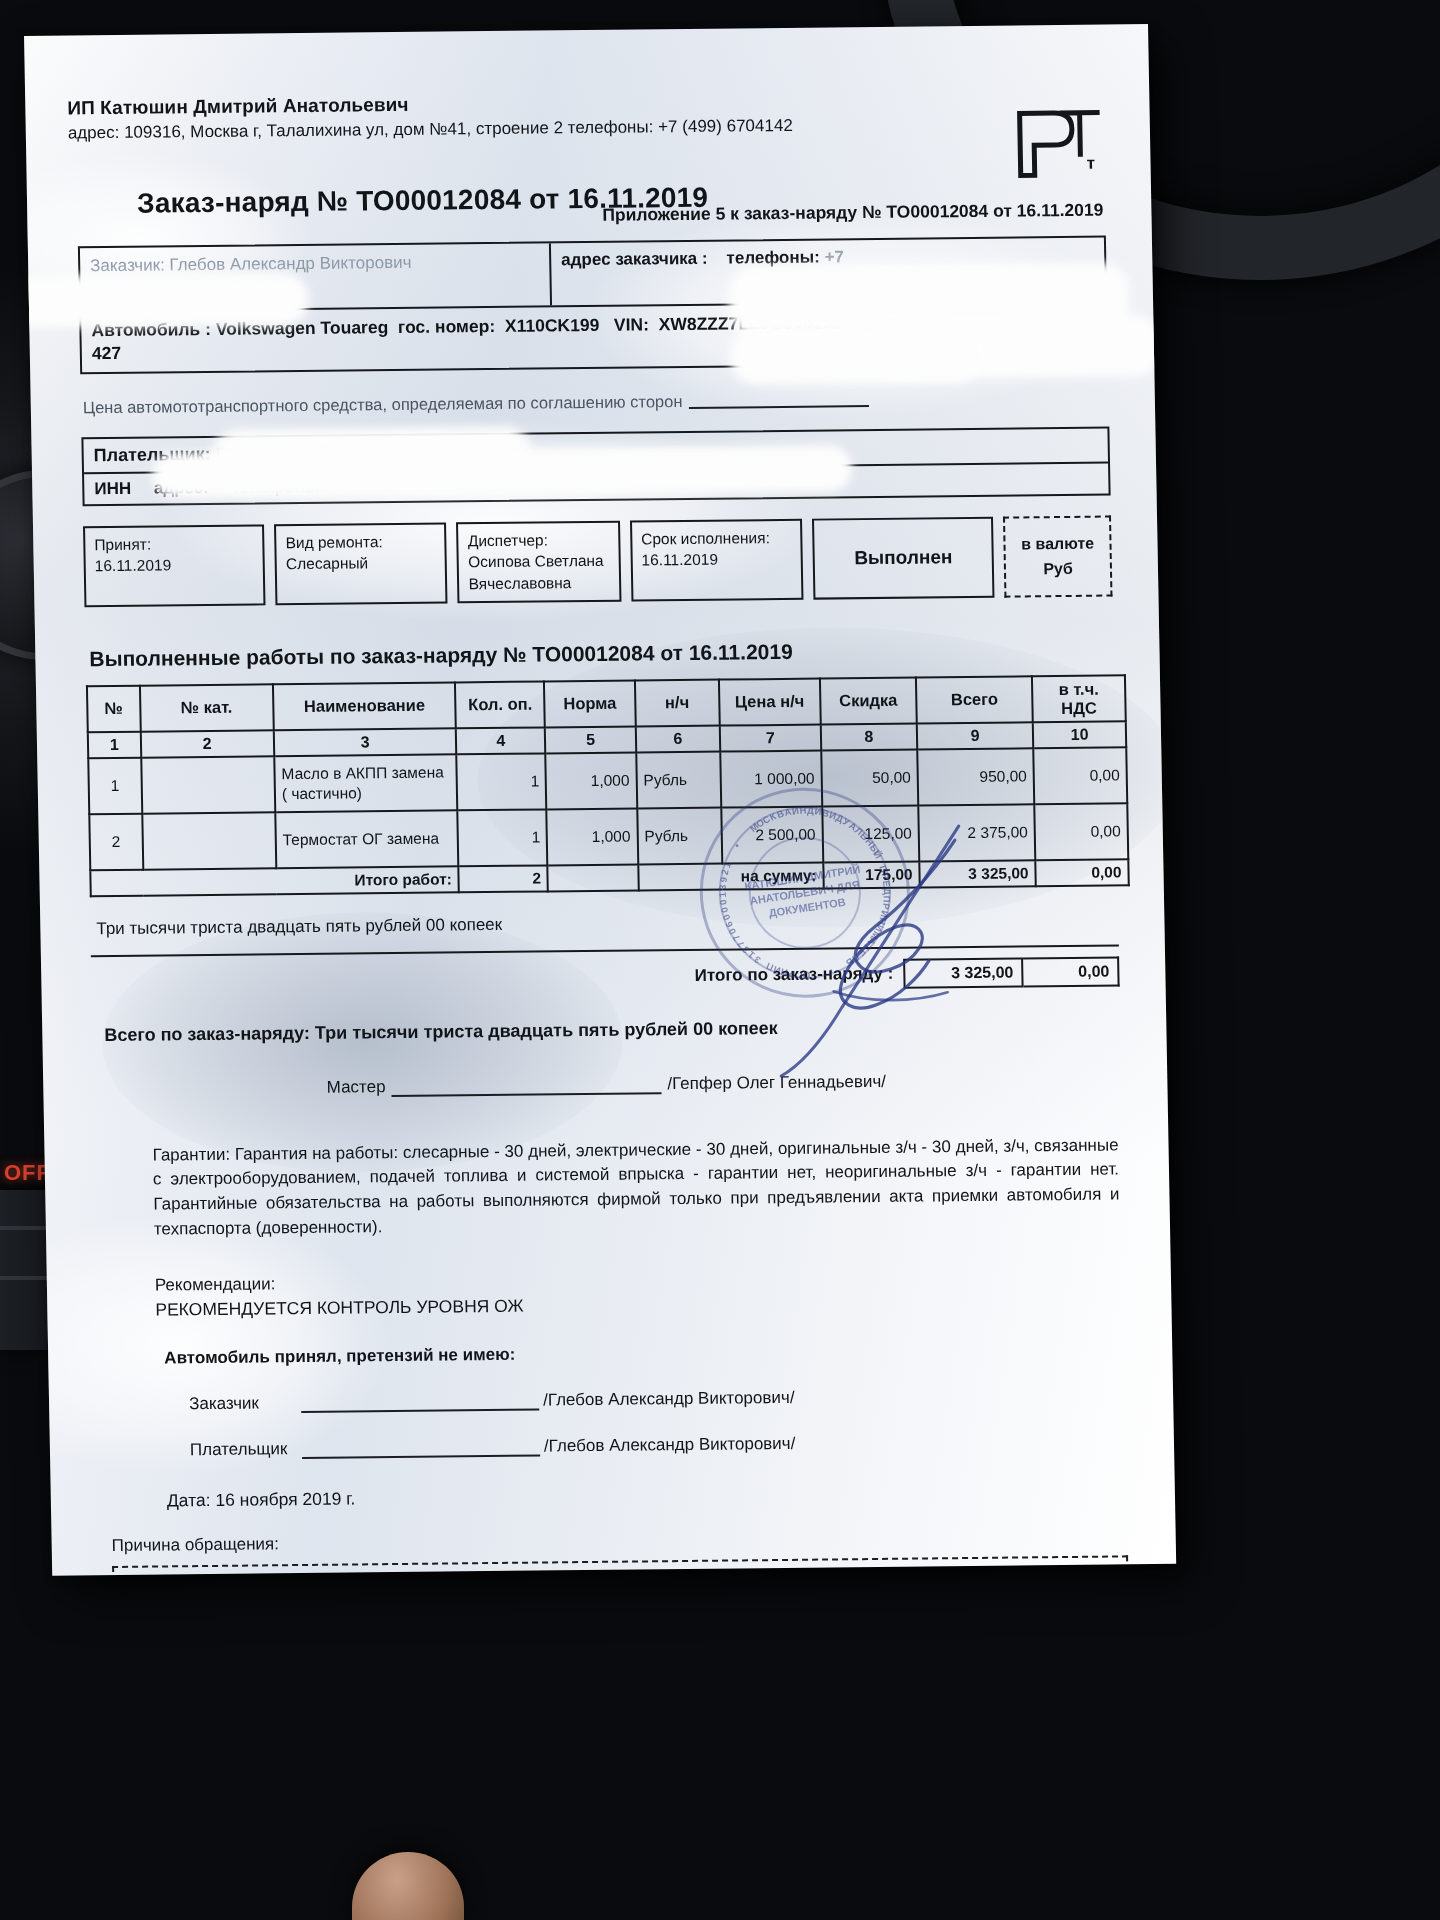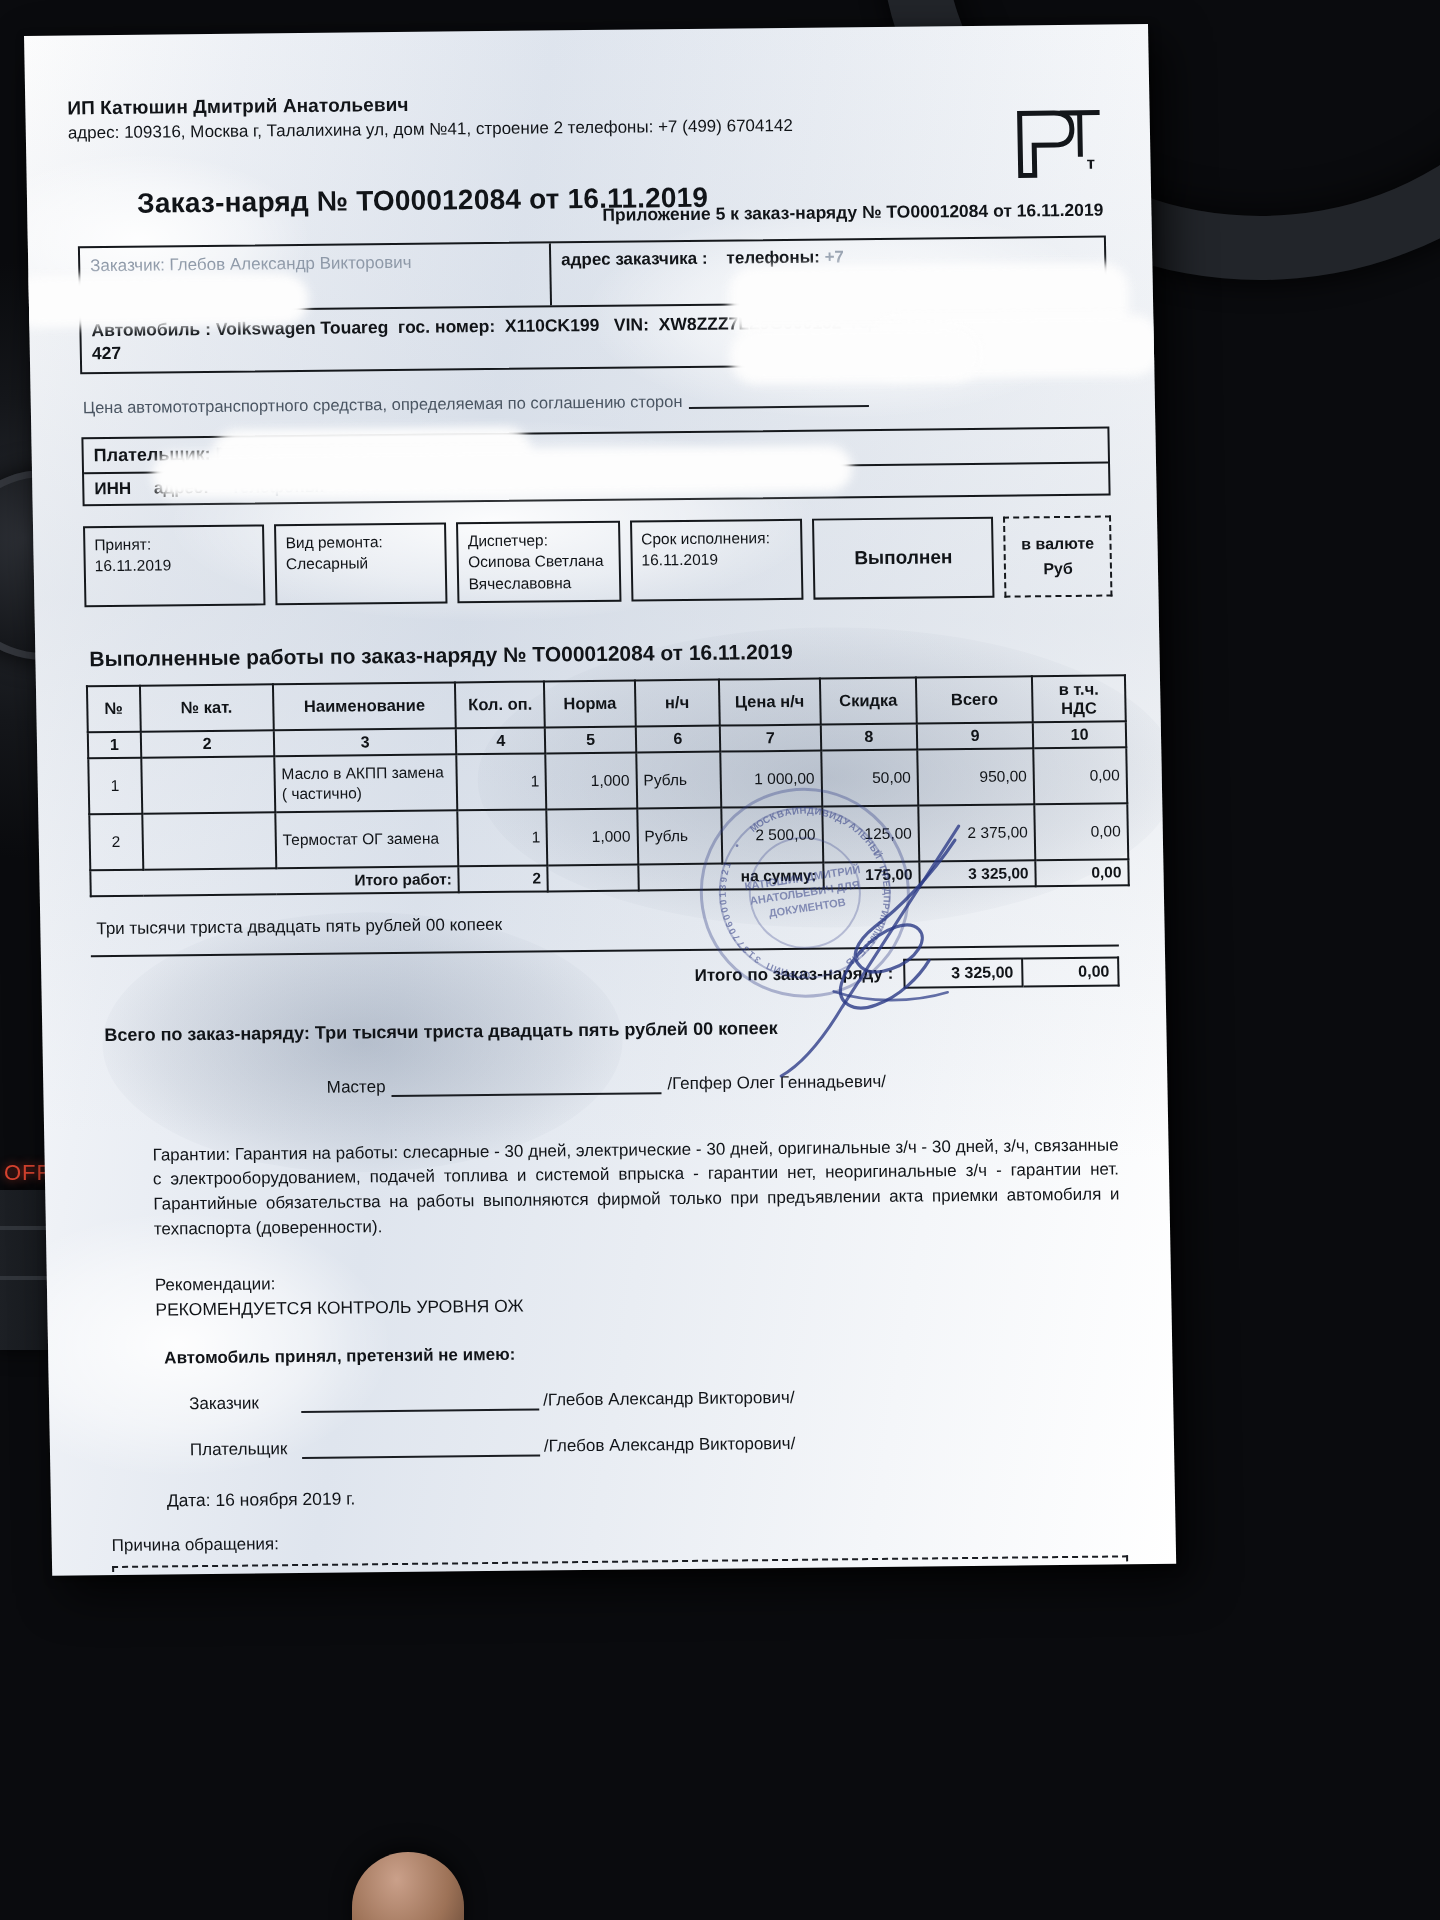--- a/index.html
+++ b/index.html
@@ -52,21 +52,21 @@
     box-shadow:0 0 22px rgba(0,0,0,.7);
   }
   #vent-left::before, #vent-left::after {
     content:""; position:absolute; left:8px; right:8px; height:4px;
     background:#31353b; border-radius:2px;
   }
   #vent-left::before { top:36px; }
   #vent-left::after  { top:86px; }
   #off-label {
     position:absolute; left:4px; top:1160px;
-    color:#d7432f; font-size:22px; font-weight:normal;
+    color:#d7432f; font-size:22px; font-weight:bold;
     font-family:"Liberation Sans", sans-serif;
     letter-spacing:1px; text-shadow:0 0 10px rgba(210,60,40,.8);
   }
   #thumb {
     position:absolute; left:352px; top:1852px;
     width:112px; height:110px; border-radius:50% 50% 36% 36%;
     background:radial-gradient(ellipse at 40% 25%, #caa08a 0%, #9d7257 55%, #5f4332 100%);
     box-shadow:0 -6px 20px rgba(0,0,0,.6);
   }
 

